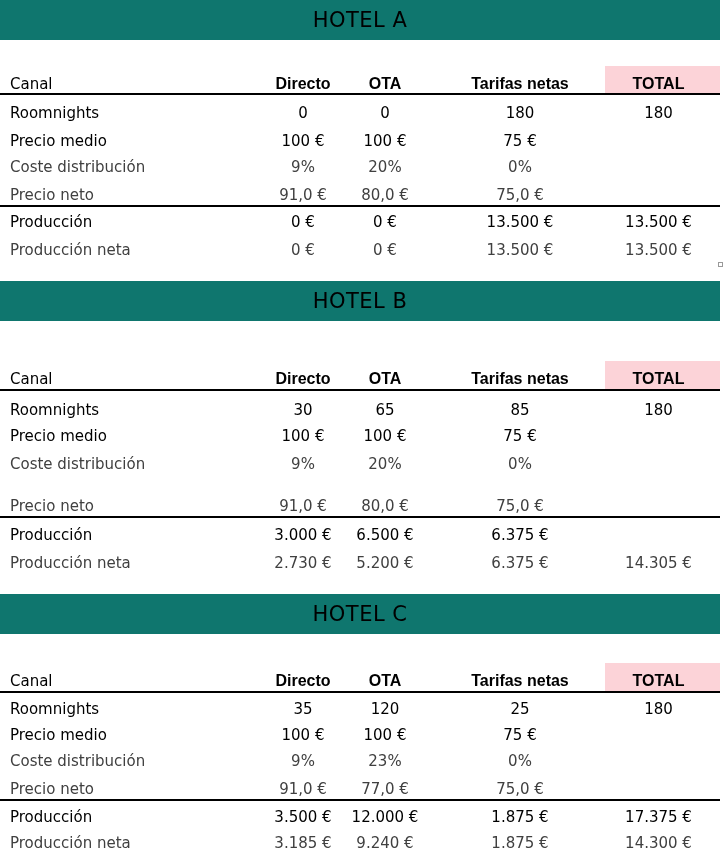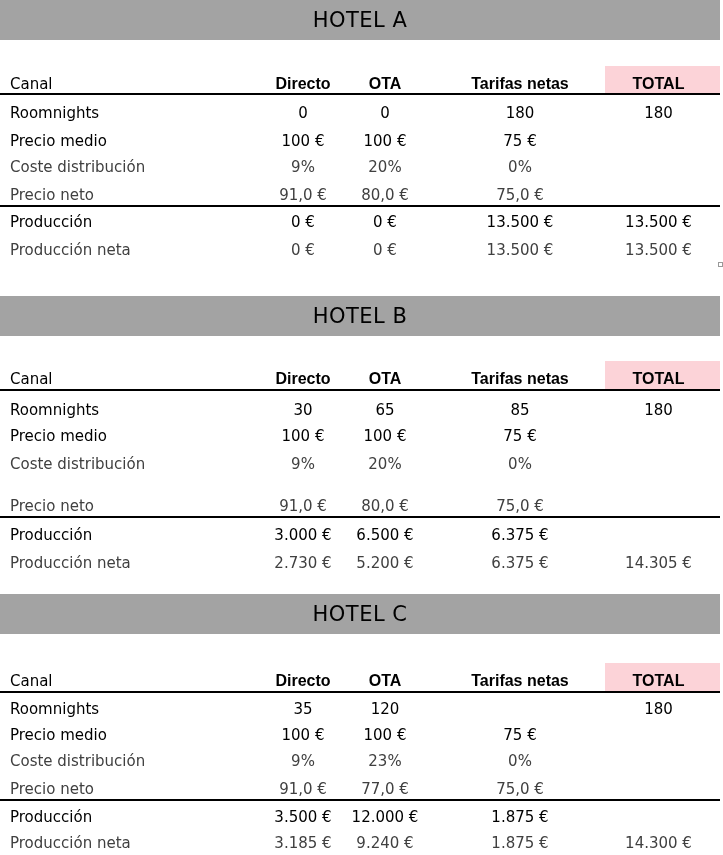--- a/index.html
+++ b/index.html
@@ -1,20 +1,20 @@
 <!DOCTYPE html>
 <html><head>
 <meta charset="utf-8">
 <style>
   * { box-sizing: border-box; margin: 0; padding: 0; }
   html, body { width: 723px; height: 855px; background: #ffffff; overflow: hidden; }
   body { font-family: "DejaVu Sans", "Liberation Sans", sans-serif; color: #000; position: relative; }
   .hotel-bar {
     position: absolute; left: 0; width: 720px; height: 40px;
-    background: #a3a3a3; text-align: center;
+    background: #0f766e; text-align: center;
     font-size: 21px; line-height: 40px; letter-spacing: 0.5px;
     font-family: "DejaVu Sans", sans-serif; font-weight: normal;
   }
   .row { position: absolute; left: 0; width: 720px; height: 24px; font-size: 15px; line-height: 24px; }
   .row .lbl { position: absolute; left: 10px; white-space: nowrap; }
   .row .c { position: absolute; text-align: center; white-space: nowrap; }
   .c1 { left: 253px; width: 100px; }
   .c2 { left: 335px; width: 100px; }
   .c3 { left: 455px; width: 130px; }
   .c4 { left: 605px; width: 107px; }
@@ -73,21 +73,21 @@
 </div>
 <div class="row red" style="top:238px">
   <span class="lbl">Producción neta</span>
   <span class="c c1">0 €</span>
   <span class="c c2">0 €</span>
   <span class="c c3">13.500 €</span>
   <span class="c c4">13.500 €</span>
 </div>
 <div class="mark" style="left:718px;top:262px"></div>
 
-<div class="hotel-bar" style="top:296px">HOTEL B</div>
+<div class="hotel-bar" style="top:281px">HOTEL B</div>
 <div class="total-box" style="top:361px;height:28px"></div>
 <div class="row hdr" style="top:367px">
   <span class="lbl">Canal</span>
   <span class="c c1">Directo</span>
   <span class="c c2">OTA</span>
   <span class="c c3">Tarifas netas</span>
   <span class="c c4">TOTAL</span>
 </div>
 <div class="line" style="top:389px"></div>
 <div class="row" style="top:398px">
@@ -137,20 +137,21 @@
   <span class="c c1">Directo</span>
   <span class="c c2">OTA</span>
   <span class="c c3">Tarifas netas</span>
   <span class="c c4">TOTAL</span>
 </div>
 <div class="line" style="top:691px"></div>
 <div class="row" style="top:697px">
   <span class="lbl">Roomnights</span>
   <span class="c c1">35</span>
   <span class="c c2">120</span>
+  <span class="c c3">25</span>
   <span class="c c4">180</span>
 </div>
 <div class="row" style="top:723px">
   <span class="lbl">Precio medio</span>
   <span class="c c1">100 €</span>
   <span class="c c2">100 €</span>
   <span class="c c3">75 €</span>
 </div>
 <div class="row red" style="top:749px">
   <span class="lbl">Coste distribución</span>
@@ -163,20 +164,21 @@
   <span class="c c1">91,0 €</span>
   <span class="c c2">77,0 €</span>
   <span class="c c3">75,0 €</span>
 </div>
 <div class="line" style="top:799px"></div>
 <div class="row" style="top:805px">
   <span class="lbl">Producción</span>
   <span class="c c1">3.500 €</span>
   <span class="c c2">12.000 €</span>
   <span class="c c3">1.875 €</span>
+  <span class="c c4">17.375 €</span>
 </div>
 <div class="row red" style="top:831px">
   <span class="lbl">Producción neta</span>
   <span class="c c1">3.185 €</span>
   <span class="c c2">9.240 €</span>
   <span class="c c3">1.875 €</span>
   <span class="c c4">14.300 €</span>
 </div>
 
 </body></html>

